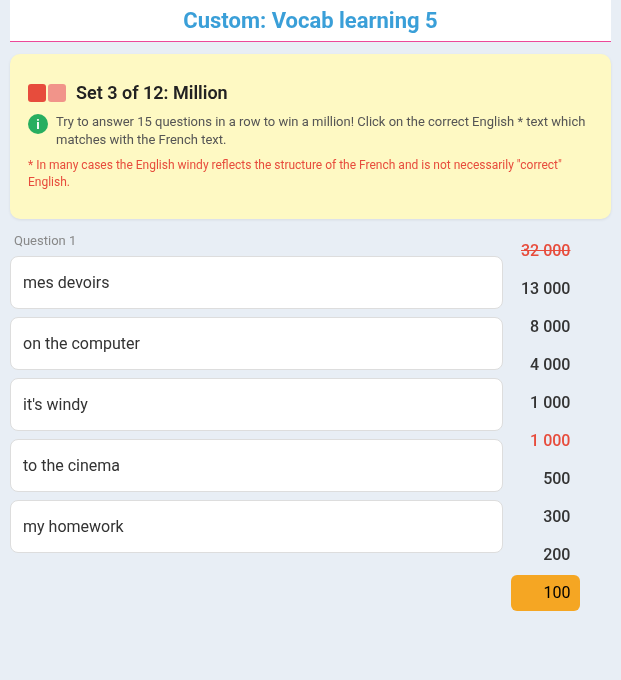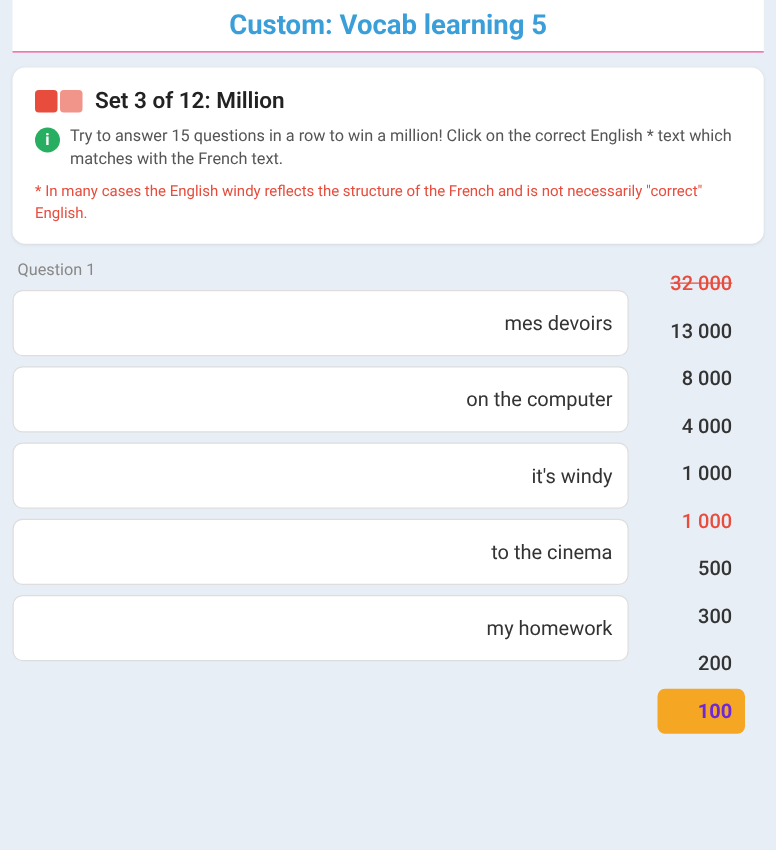--- a/index.html
+++ b/index.html
@@ -25,23 +25,23 @@
     }
     .title-bar h1 {
       font-size: 22px;
       color: #3a9fd8;
       font-weight: 700;
     }
 
     
     .info-card {
       width: 100%;
-      background: #ffffff;
+      background: #fef9c3;
       border-radius: 10px;
-      padding: 16px 18px;
+      padding: 28px 18px;
       margin-bottom: 14px;
       box-shadow: 0 1px 3px rgba(0,0,0,0.08);
     }
     .info-card-title {
       display: flex;
       align-items: center;
       gap: 10px;
       font-size: 18px;
       font-weight: 600;
       color: #222;
@@ -111,53 +111,53 @@
       font-size: 13px;
       color: #888;
       margin-bottom: 8px;
       padding-left: 4px;
     }
     .answer-option {
       background: white;
       border: 1px solid #ddd;
       border-radius: 8px;
       padding: 16px 12px;
-      text-align: right;
+      text-align: left;
       font-size: 16px;
       color: #333;
       cursor: pointer;
       margin-bottom: 8px;
       transition: background 0.15s;
     }
 
     
     .scores-col {
       width: 100px;
       display: flex;
       flex-direction: column;
-      align-items: center;
+      align-items: flex-start;
       gap: 0;
     }
     .score-item {
       width: 100%;
       text-align: right;
       padding: 6px 10px;
       font-size: 16px;
       color: #333;
       font-weight: 500;
       border-radius: 6px;
       margin-bottom: 2px;
       line-height: 1.5;
     }
     .score-item.red { color: #e74c3c; }
     .score-item.strikethrough { color: #e74c3c; text-decoration: line-through; }
     .score-item.highlighted {
       background: #f5a623;
-      color: #6d28d9;
-      font-weight: 700;
+      color: #000000;
+      font-weight: 400;
     }
   </style>
 </head>
 <body>
 
 <div class="title-bar">
   <h1>Custom: Vocab learning 5</h1>
 </div>
 
 <div class="info-card">

